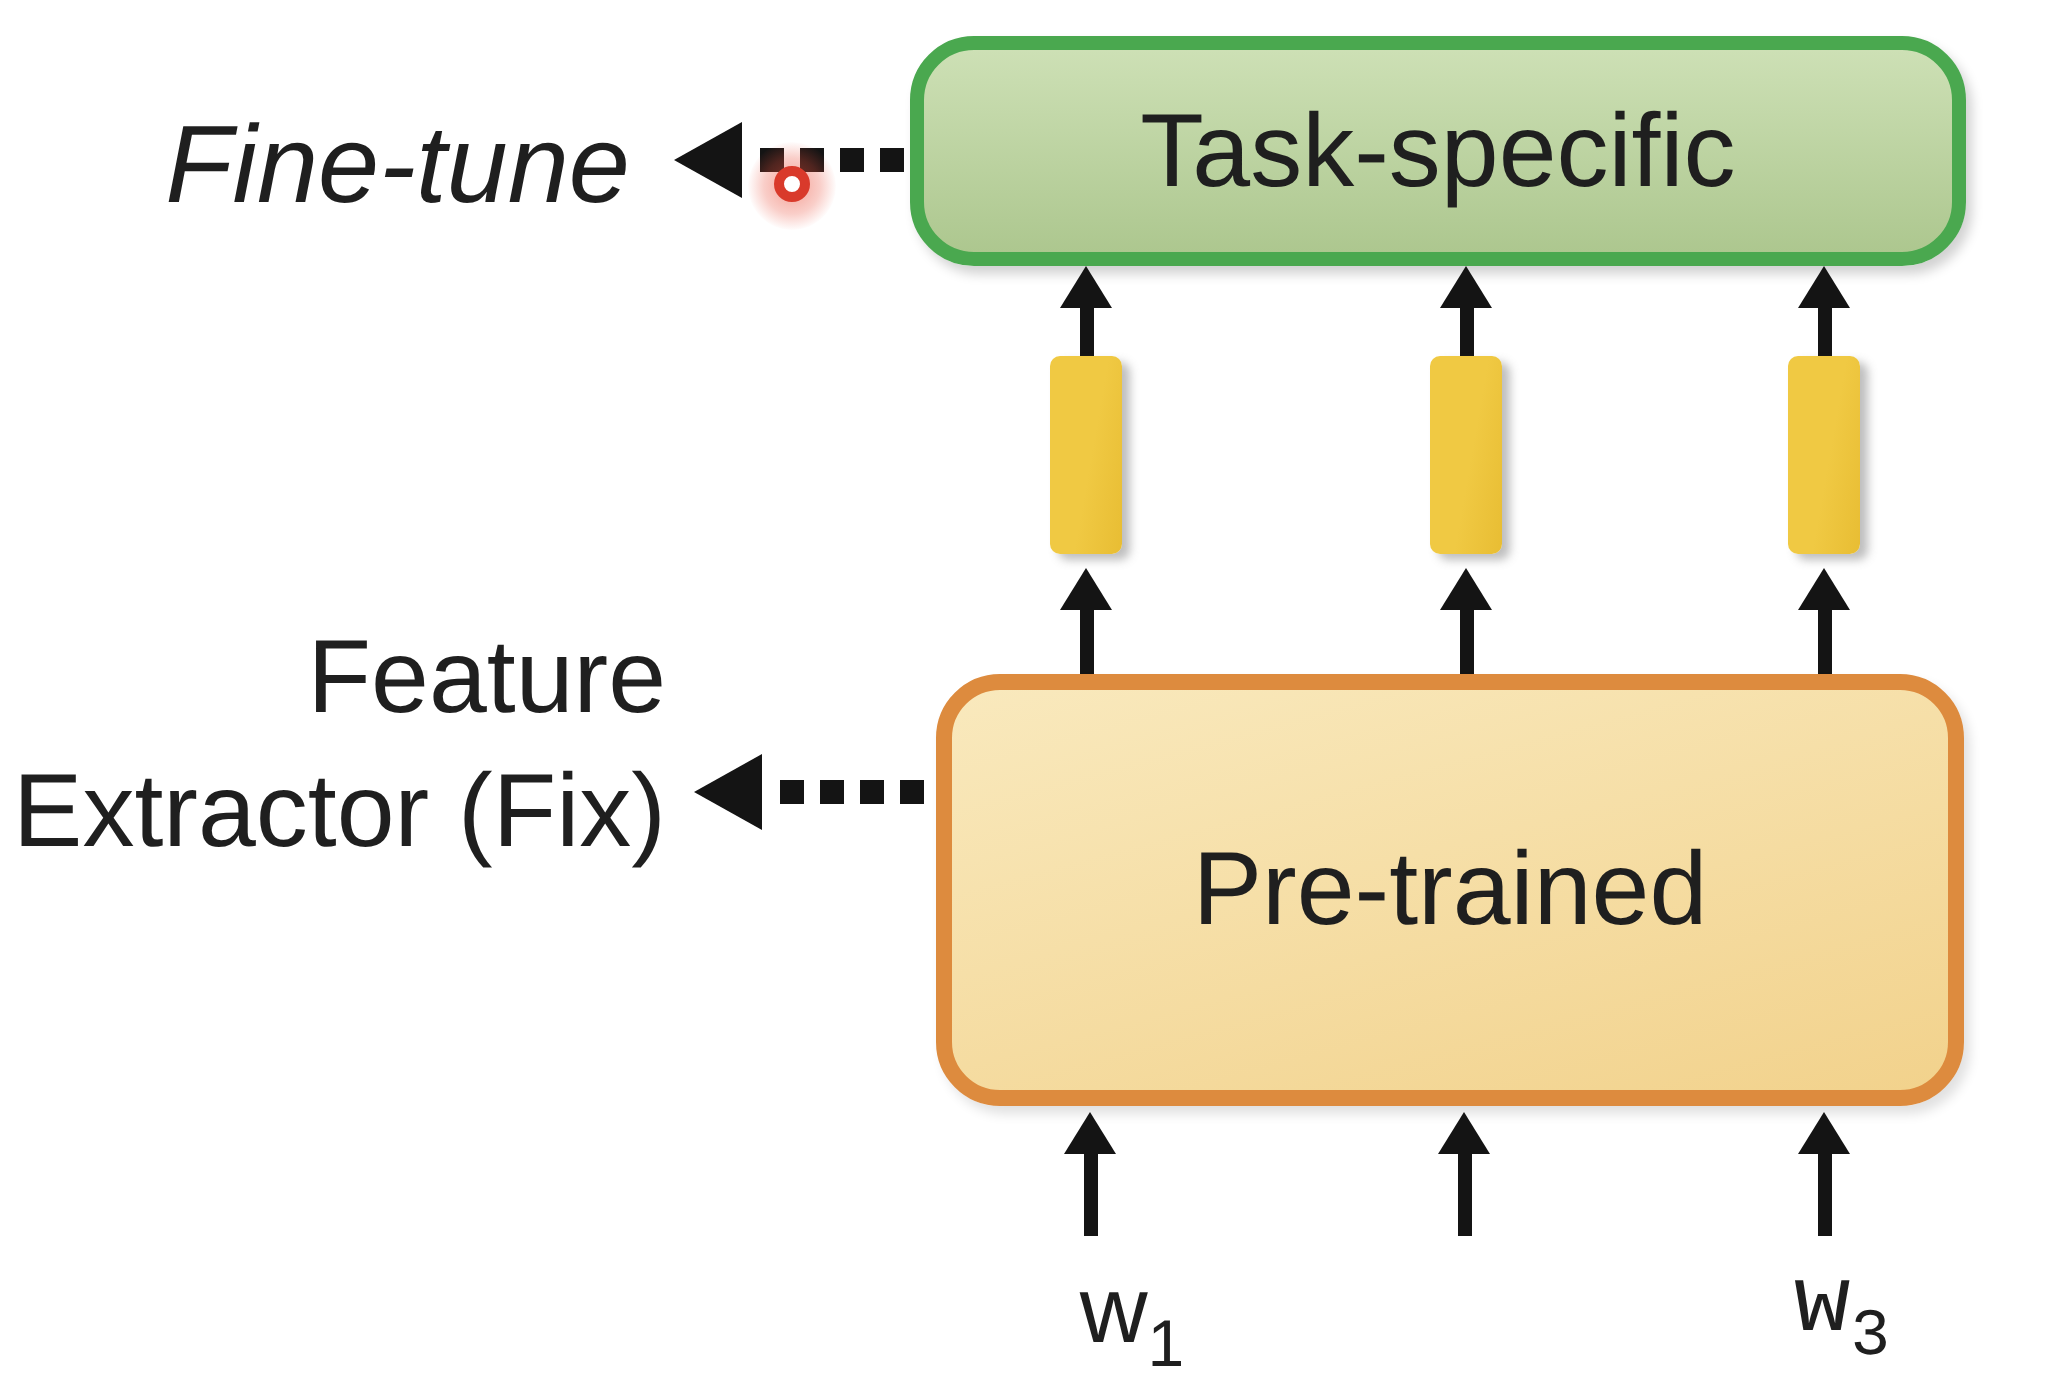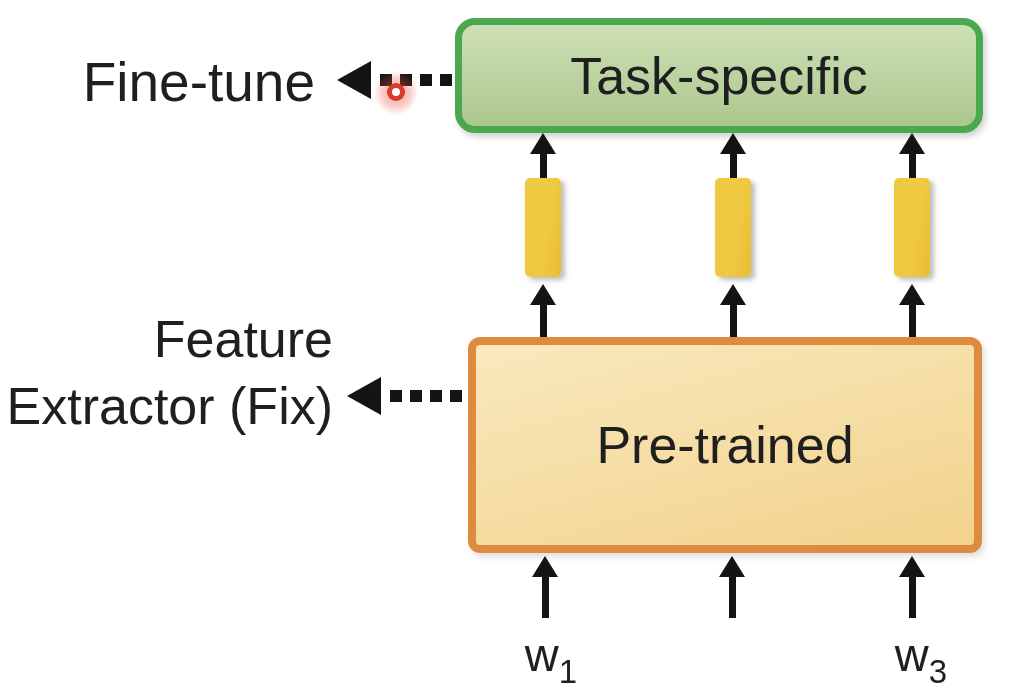--- a/index.html
+++ b/index.html
@@ -8,28 +8,28 @@
     font-family:"Liberation Sans", sans-serif; color:var(--text); overflow:hidden;
   }
   
   .box {
     position:absolute; box-sizing:border-box;
     display:flex; align-items:center; justify-content:center;
     text-align:center; font-weight:400;
   }
   .green-box {
     left:455px; top:18px; width:528px; height:115px;
-    border:7px solid var(--green-border); border-radius:20px;
+    border:7px solid var(--green-border); border-radius:32px;
     background:linear-gradient(180deg, var(--green-top) 0%, var(--green-bottom) 100%);
     box-shadow:3px 4px 6px rgba(0,0,0,0.18);
     font-size:52px;
   }
   .orange-box {
     left:468px; top:337px; width:514px; height:216px;
-    border:8px solid var(--orange-border); border-radius:12px;
+    border:8px solid var(--orange-border); border-radius:32px;
     background:linear-gradient(165deg, var(--orange-top) 0%, var(--orange-bottom) 100%);
     box-shadow:3px 4px 6px rgba(0,0,0,0.12);
     font-size:52px; line-height:72px; flex-direction:column;
   }
   
   .bar {
     position:absolute; top:178px; width:36px; height:99px; border-radius:5px;
     background:linear-gradient(100deg, var(--bar) 55%, var(--bar-dark) 100%);
     box-shadow:4px 3px 5px rgba(110,110,110,0.45);
   }
@@ -66,32 +66,32 @@
     position:absolute; left:374px; top:71px; width:44px; height:44px; border-radius:50%;
     background:radial-gradient(circle, rgba(235,80,60,0.55) 0%, rgba(235,80,60,0.28) 45%, rgba(235,80,60,0) 72%);
   }
   .cursor-ring {
     position:absolute; left:13px; top:12px; width:18px; height:18px; box-sizing:border-box;
     border:5px solid var(--red); border-radius:50%; background:#ffffff;
   }
   
   .finetune-label {
     position:absolute; left:0; top:50px; width:315px;
-    text-align:right; font-size:55px; white-space:nowrap;
+    text-align:right; font-size:55px; white-space:nowrap;font-style:italic;
   }
   .feature-label {
     position:absolute; left:-65px; top:306px; width:398px;
     text-align:right; font-size:52px; line-height:67px; white-space:nowrap;
   }
   
   .wlabel {
     position:absolute; top:627px; width:120px; text-align:center; font-size:47px;
   }
   .wlabel sub { font-size:33px; line-height:0; vertical-align:-12px; }
-  .wl1 { left:491px; } .wl2 { left:682px; } .wl3 { left:861px; }
+  .wl1 { left:506px; } .wl2 { left:682px; } .wl3 { left:861px;font-family:Liberation Mono, monospace; }
 </style>
 </head>
 <body>
 
 <div class="stage">
 
   <div class="finetune-label">Fine-tune</div>
 
   <div class="dotted dotted-finetune">
     <span class="head-left"></span>

